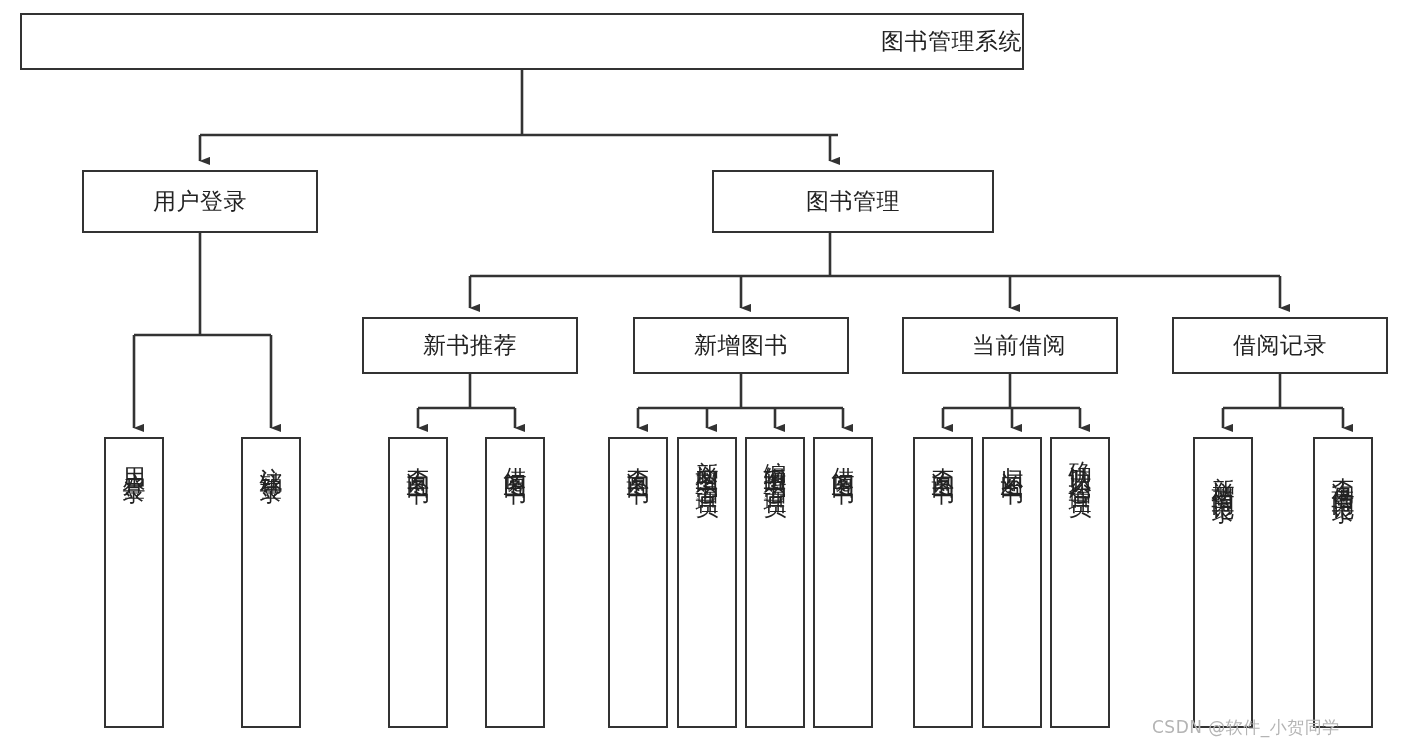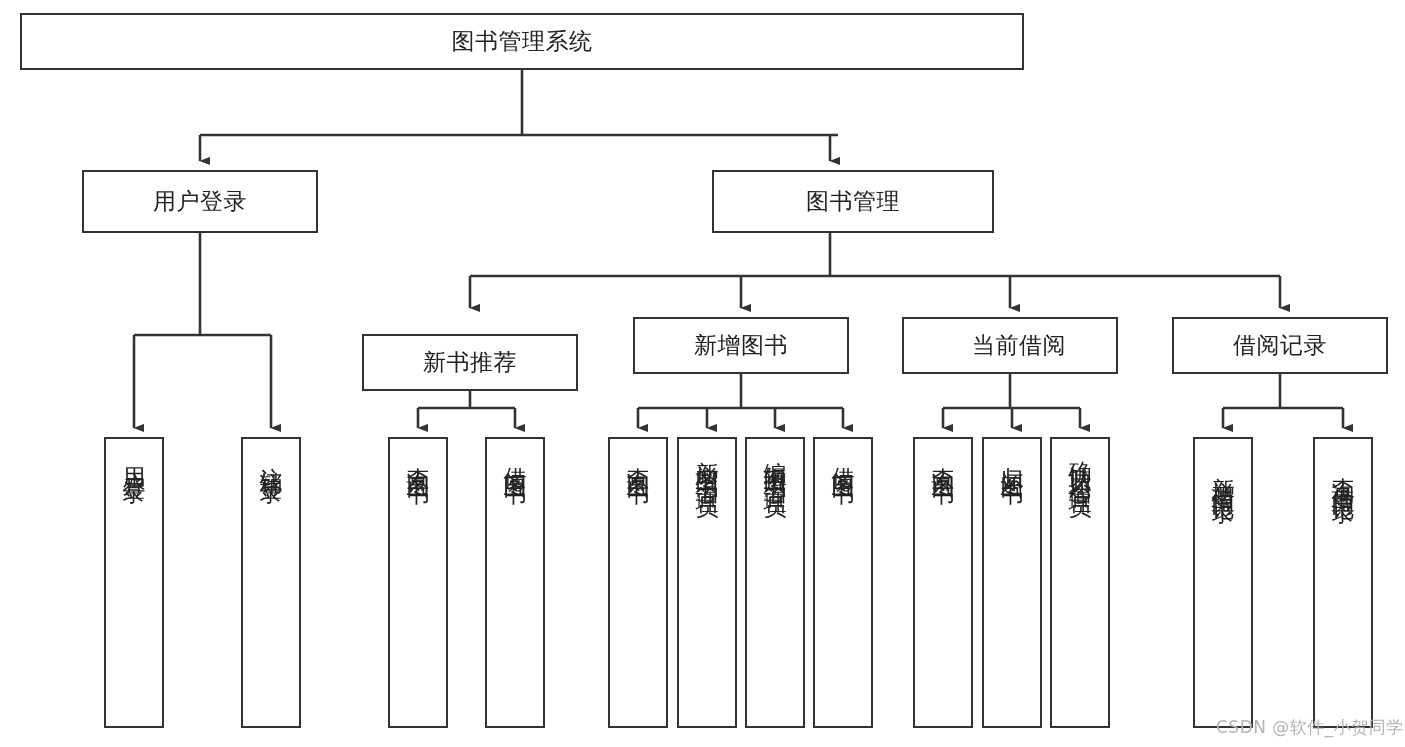--- a/index.html
+++ b/index.html
@@ -108,32 +108,32 @@
       <path d="M1012,408 L1012,428" marker-end="url(#arrow)"></path>
       <path d="M1080,408 L1080,428" marker-end="url(#arrow)"></path>
 
       <path d="M1280,374 L1280,408"></path>
       <path d="M1223,408 L1343,408"></path>
       <path d="M1223,408 L1223,428" marker-end="url(#arrow)"></path>
       <path d="M1343,408 L1343,428" marker-end="url(#arrow)"></path>
     </g>
   </svg>
 
-  <div class="node node-h" style="left:20px; top:13px; width:1004px; height:57px;">
+  <div class="node node-h" style="left:20px; top:13px; width:1004px; height:57px;justify-content:flex-end;">
     <span>图书管理系统</span>
   </div>
 
   <div class="node node-h" style="left:82px; top:170px; width:236px; height:63px;">
     <span>用户登录</span>
   </div>
   <div class="node node-h" style="left:712px; top:170px; width:282px; height:63px;">
     <span>图书管理</span>
   </div>
 
-  <div class="node node-h" style="left:362px; top:334px; width:216px; height:57px;">
+  <div class="node node-h" style="left:362px; top:317px; width:216px; height:57px;">
     <span>新书推荐</span>
   </div>
   <div class="node node-h" style="left:633px; top:317px; width:216px; height:57px;">
     <span>新增图书</span>
   </div>
   <div class="node node-h" style="left:902px; top:317px; width:216px; height:57px;padding-left:18px;">
     <span>当前借阅</span>
   </div>
   <div class="node node-h" style="left:1172px; top:317px; width:216px; height:57px;">
     <span>借阅记录</span>
@@ -172,15 +172,15 @@
   <div class="node node-v" style="left:1050px; top:437px; width:60px; height:291px; padding-top:4px;">
     <span class="vlabel">确认归还（管理员）</span>
   </div>
   <div class="node node-v" style="left:1193px; top:437px; width:60px; height:291px; padding-top:20px;">
     <span class="vlabel">新增借阅记录</span>
   </div>
   <div class="node node-v" style="left:1313px; top:437px; width:60px; height:291px; padding-top:20px;">
     <span class="vlabel">查询借阅记录</span>
   </div>
 
-  <div class="watermark" style="left:1216px; top:716px;">CSDN @软件_小贺同学</div>
+  <div class="watermark" style="left:1152px; top:716px;">CSDN @软件_小贺同学</div>
 
 </div>
 
 </body></html>

